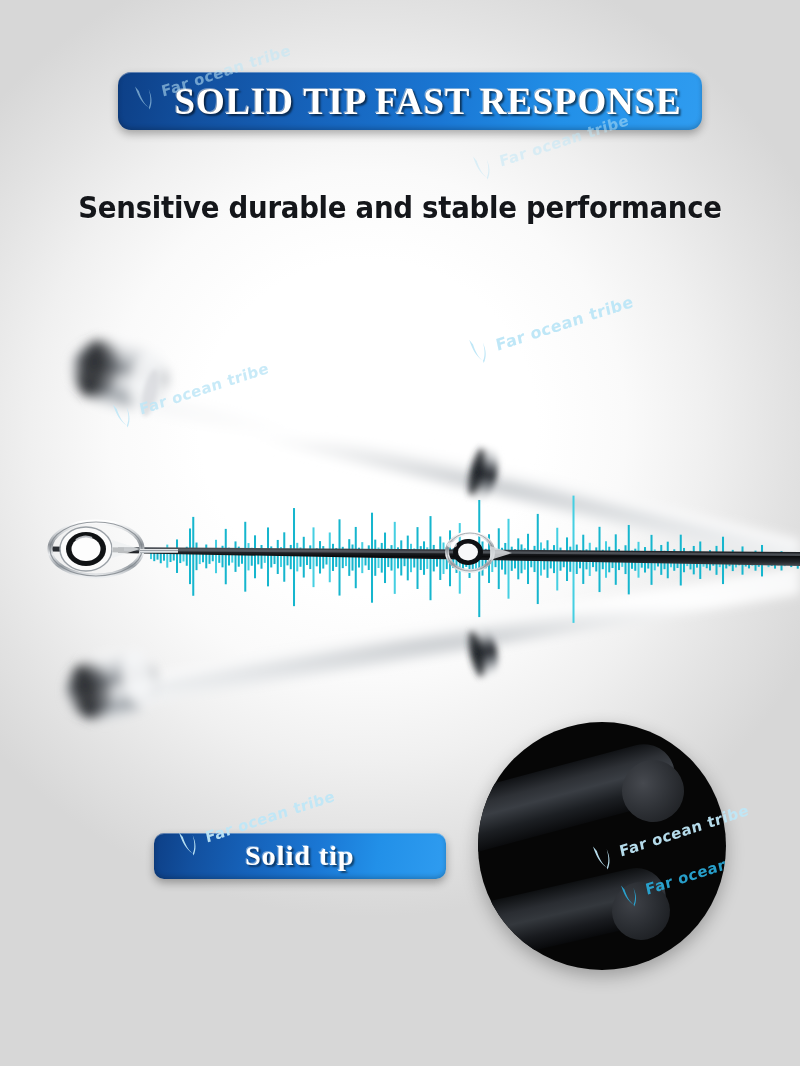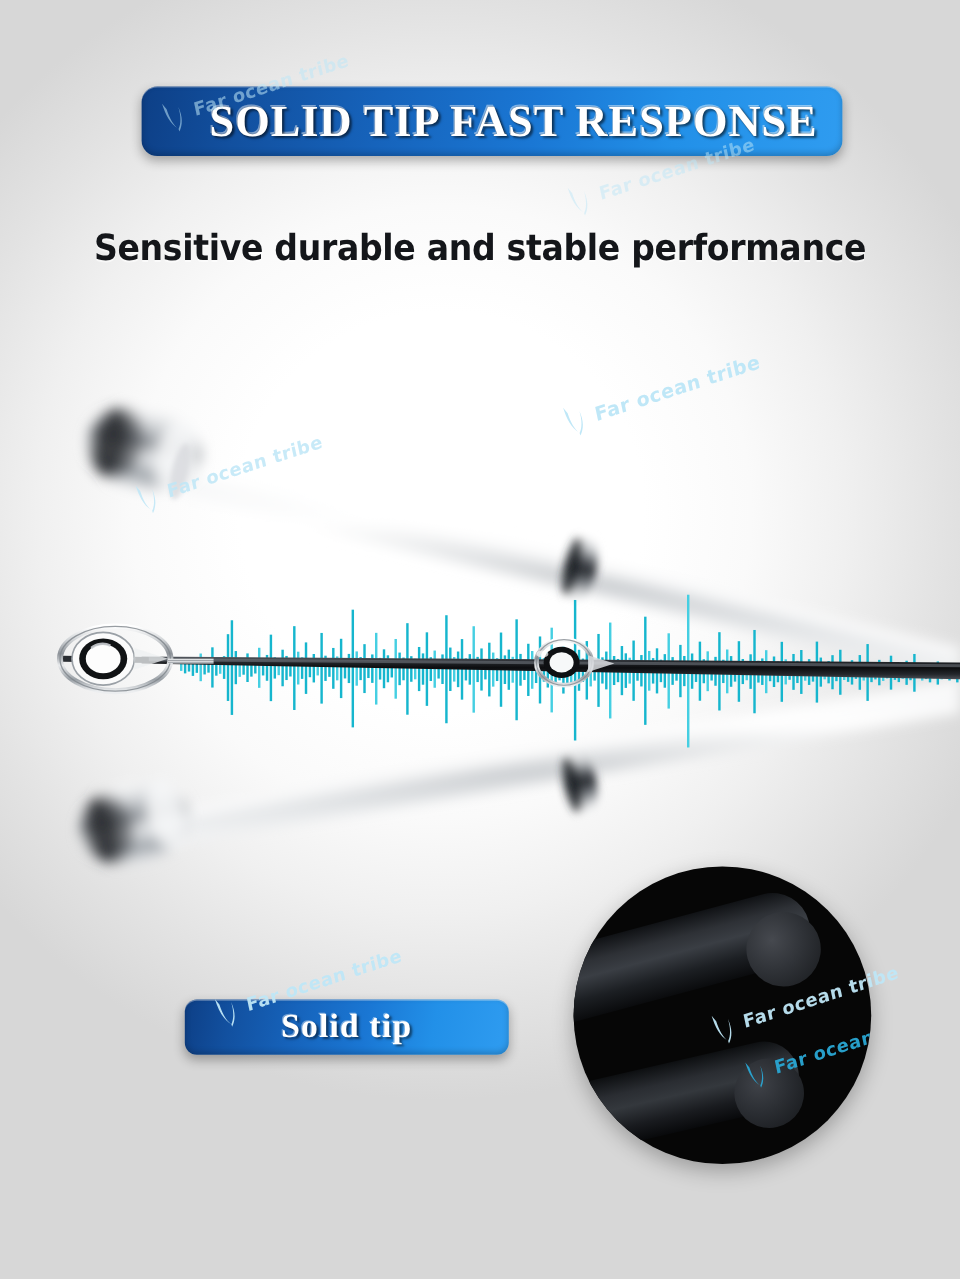--- a/index.html
+++ b/index.html
@@ -31,21 +31,21 @@
     border-radius:13px;
     background:linear-gradient(100deg,#0d3f86 0%,#12509f 14%,#1663bb 34%,#1a77d4 56%,#2290e8 76%,#2f9cf0 100%);
     box-shadow:0 4px 9px rgba(0,0,0,.30), inset 0 1px 0 rgba(255,255,255,.35), inset 0 -2px 5px rgba(0,0,0,.22);
   }
   #title-banner{left:118px;top:72px;width:548px;height:58px;padding-left:36px;}
   #title-banner .btxt{
     font-family:"Liberation Serif", serif;font-weight:700;
     font-size:37px;letter-spacing:.8px;color:#ffffff;
     text-shadow:2px 2px 2px rgba(0,0,0,.55), 0 0 1px rgba(0,0,0,.6), -1px -1px 0 rgba(255,255,255,.45);
   }
-  #solid-tip-badge{left:154px;top:833px;width:270px;height:46px;border-radius:10px;}
+  #solid-tip-badge{left:154px;top:833px;width:292px;height:46px;border-radius:10px;}
   #solid-tip-badge .btxt{
     font-family:"Liberation Serif", serif;font-weight:700;
     font-size:28px;letter-spacing:1px;color:#ffffff;
     text-shadow:2px 2px 2px rgba(0,0,0,.5), -1px -1px 0 rgba(255,255,255,.4);
   }
 
   
   #subtitle{
     position:absolute;left:0;top:190px;width:800px;text-align:center;
     font-family:"DejaVu Sans", sans-serif;font-weight:700;

